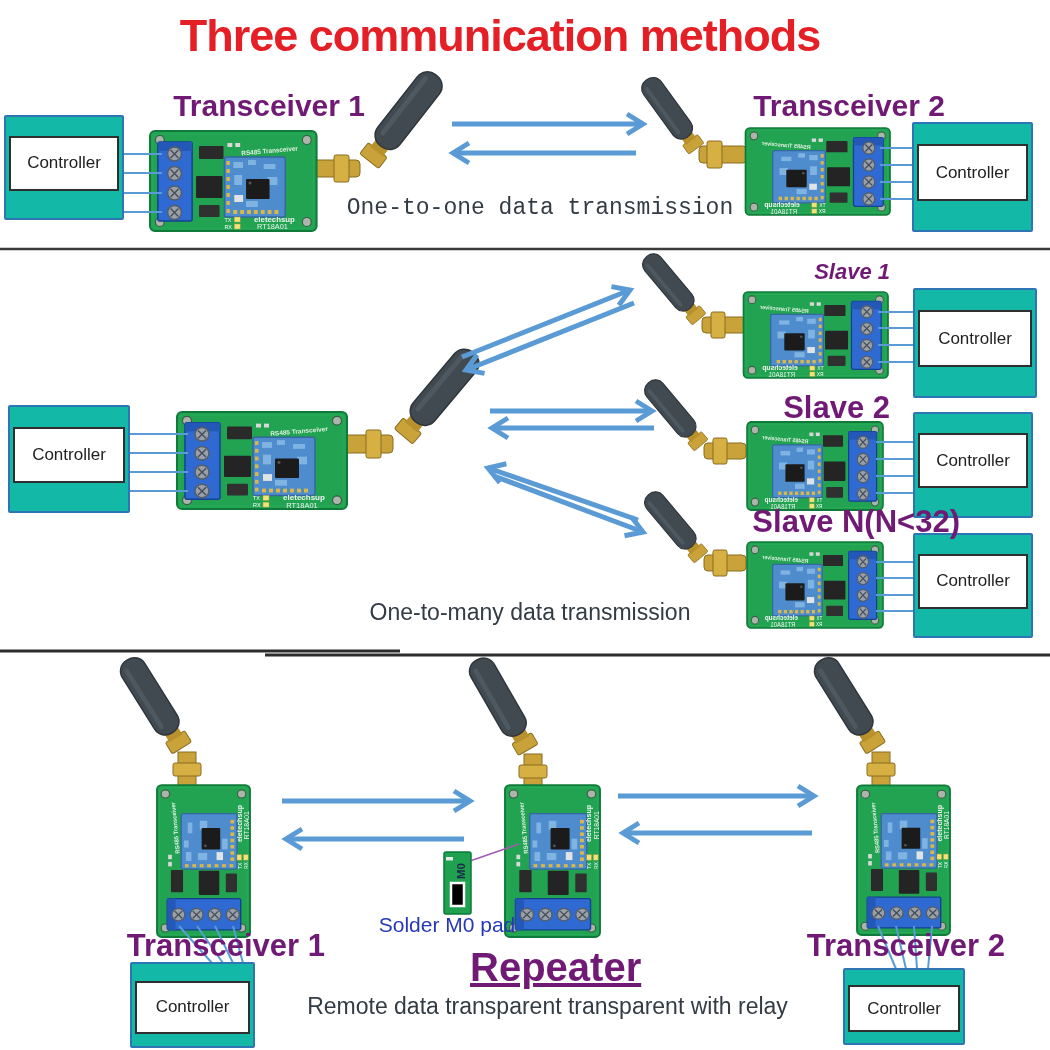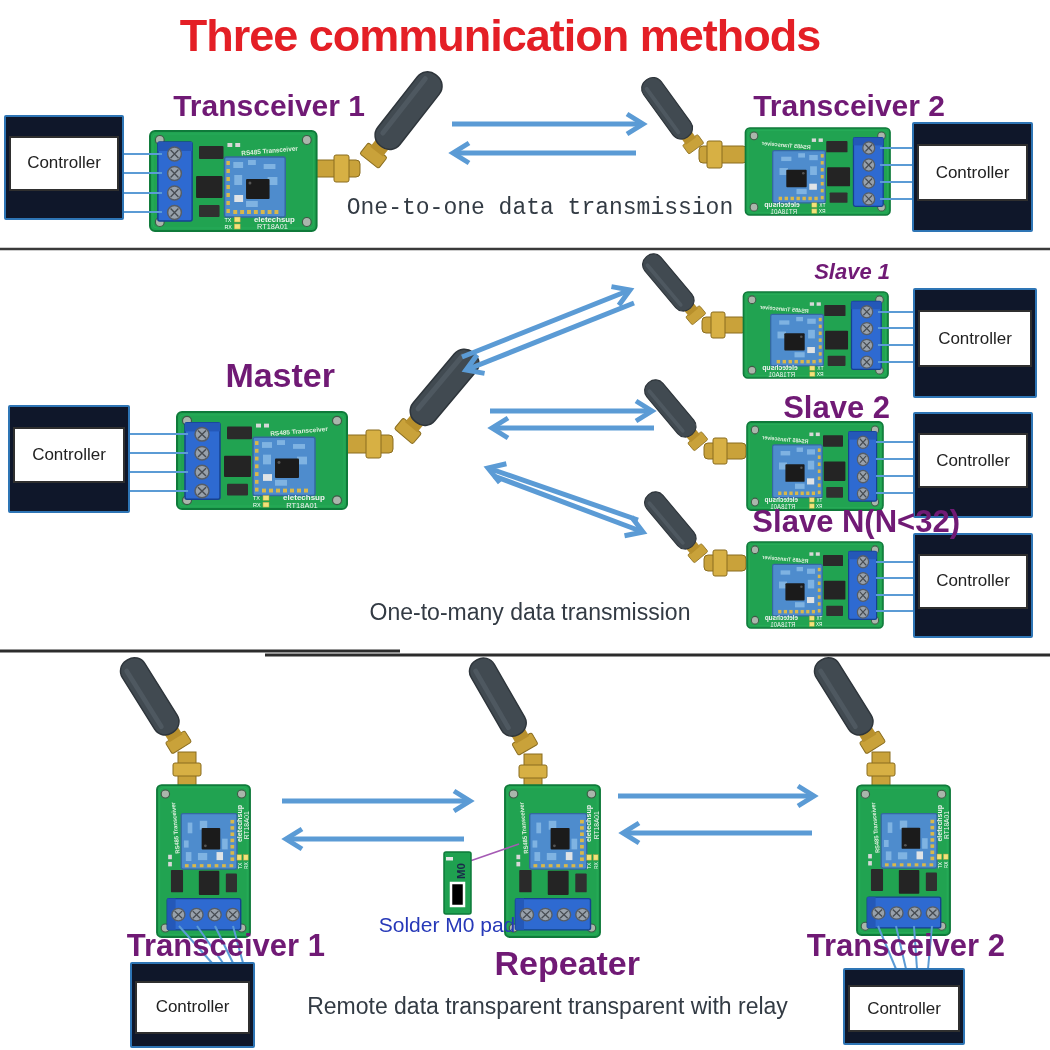--- a/index.html
+++ b/index.html
@@ -3,21 +3,21 @@
 <meta charset="utf-8">
 <style>
   html,body{margin:0;padding:0;background:#fff;font-family:"Liberation Sans",sans-serif;}
   .canvas{position:relative;width:1050px;height:1050px;background:#ffffff;overflow:hidden;}
   .canvas>svg{position:absolute;left:0;top:0;}
   .lbl{position:absolute;line-height:1.05;white-space:nowrap;}
   .title{color:#e41f26;font-weight:bold;text-align:center;font-size:45px;letter-spacing:-1px;}
   .purple{color:#701a75;font-weight:bold;text-align:right;}
   .caption{color:#333b44;text-align:center;font-weight:400;font-size:23px;}
   .note{color:#2638b8;font-weight:normal;text-align:center;font-size:21px;}
-  .ctrl{position:absolute;background:#0f172a;border:2px solid #2e75b5;border-radius:2px;box-sizing:border-box;}
+  .ctrl{position:absolute;background:#14b8a6;border:2px solid #2e75b5;border-radius:2px;box-sizing:border-box;}
   .ctrl-inner{position:absolute;left:3px;right:3px;top:19%;height:50%;background:#fff;border:2px solid #2f2f2f;
               display:flex;align-items:center;justify-content:center;font-size:17px;color:#222;}
   .ctrl.s3 .ctrl-inner{top:21%;height:59%;}
 </style>
 </head>
 <body>
 
 <div class="canvas">
 
 <svg width="1050" height="1050" viewBox="0 0 1050 1050">
@@ -286,25 +286,24 @@
     <span>Controller</span>
       </div>
     </div>
 
 <div class="lbl title" style="left:140px;top:12px;width:720px;">Three communication methods</div>
 
 <div class="lbl purple" style="left:125px;top:90px;width:240px;font-size:30px;">Transceiver 1</div>
 <div class="lbl purple" style="left:705px;top:90px;width:240px;font-size:30px;">Transceiver 2</div>
 <div class="lbl caption" style="left:330px;top:196px;width:420px;font-family:Liberation Mono, monospace;">One-to-one data transmission</div>
 
-<div class="lbl purple" style="left:170px;top:358px;width:165px;font-size:34px;">Master</div>
 <div class="lbl purple" style="left:730px;top:260px;width:160px;font-size:22px;font-style:italic;">Slave 1</div>
 <div class="lbl purple" style="left:730px;top:392px;width:160px;font-size:31px;">Slave 2</div>
 <div class="lbl purple" style="left:680px;top:506px;width:280px;font-size:31px;">Slave N(N&lt;32)</div>
 <div class="lbl caption" style="left:320px;top:600px;width:420px;">One-to-many data transmission</div>
 
 <div class="lbl note" style="left:372px;top:914px;width:150px;">Solder M0 pad</div>
 <div class="lbl purple" style="left:100px;top:930px;width:225px;font-size:31px;">Transceiver 1</div>
-<div class="lbl purple" style="left:470px;top:946px;width:170px;font-size:34px;">Repeater</div>
+<div class="lbl purple" style="left:470px;top:946px;width:170px;font-size:40px;text-decoration:underline;">Repeater</div>
 <div class="lbl purple" style="left:785px;top:930px;width:220px;font-size:31px;">Transceiver 2</div>
 <div class="lbl caption" style="left:270px;top:994px;width:555px;">Remote data transparent transparent with relay</div>
 
 </div>
 
 </body></html>

